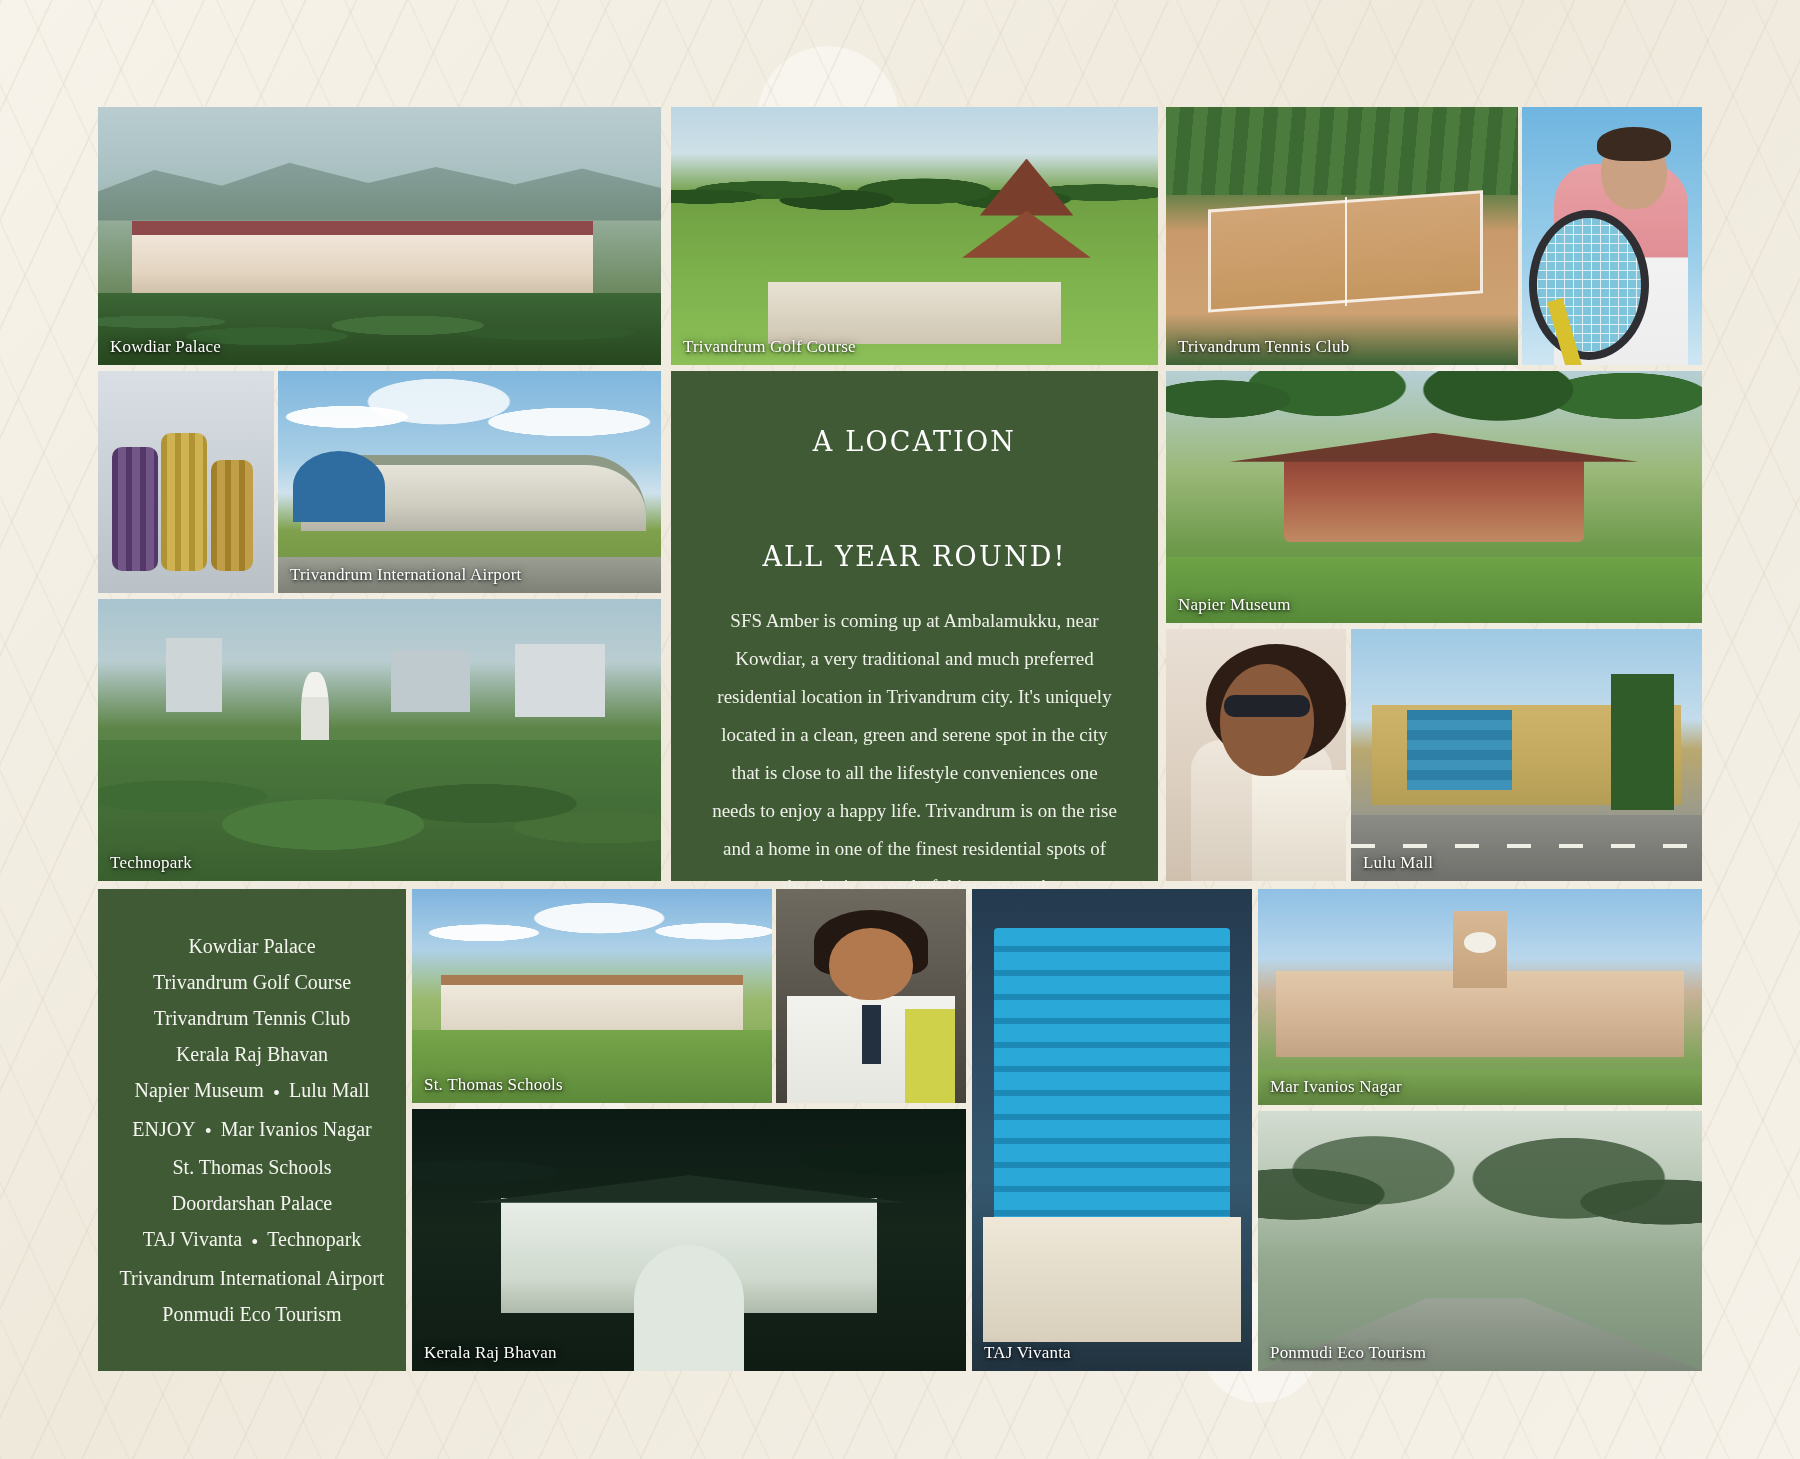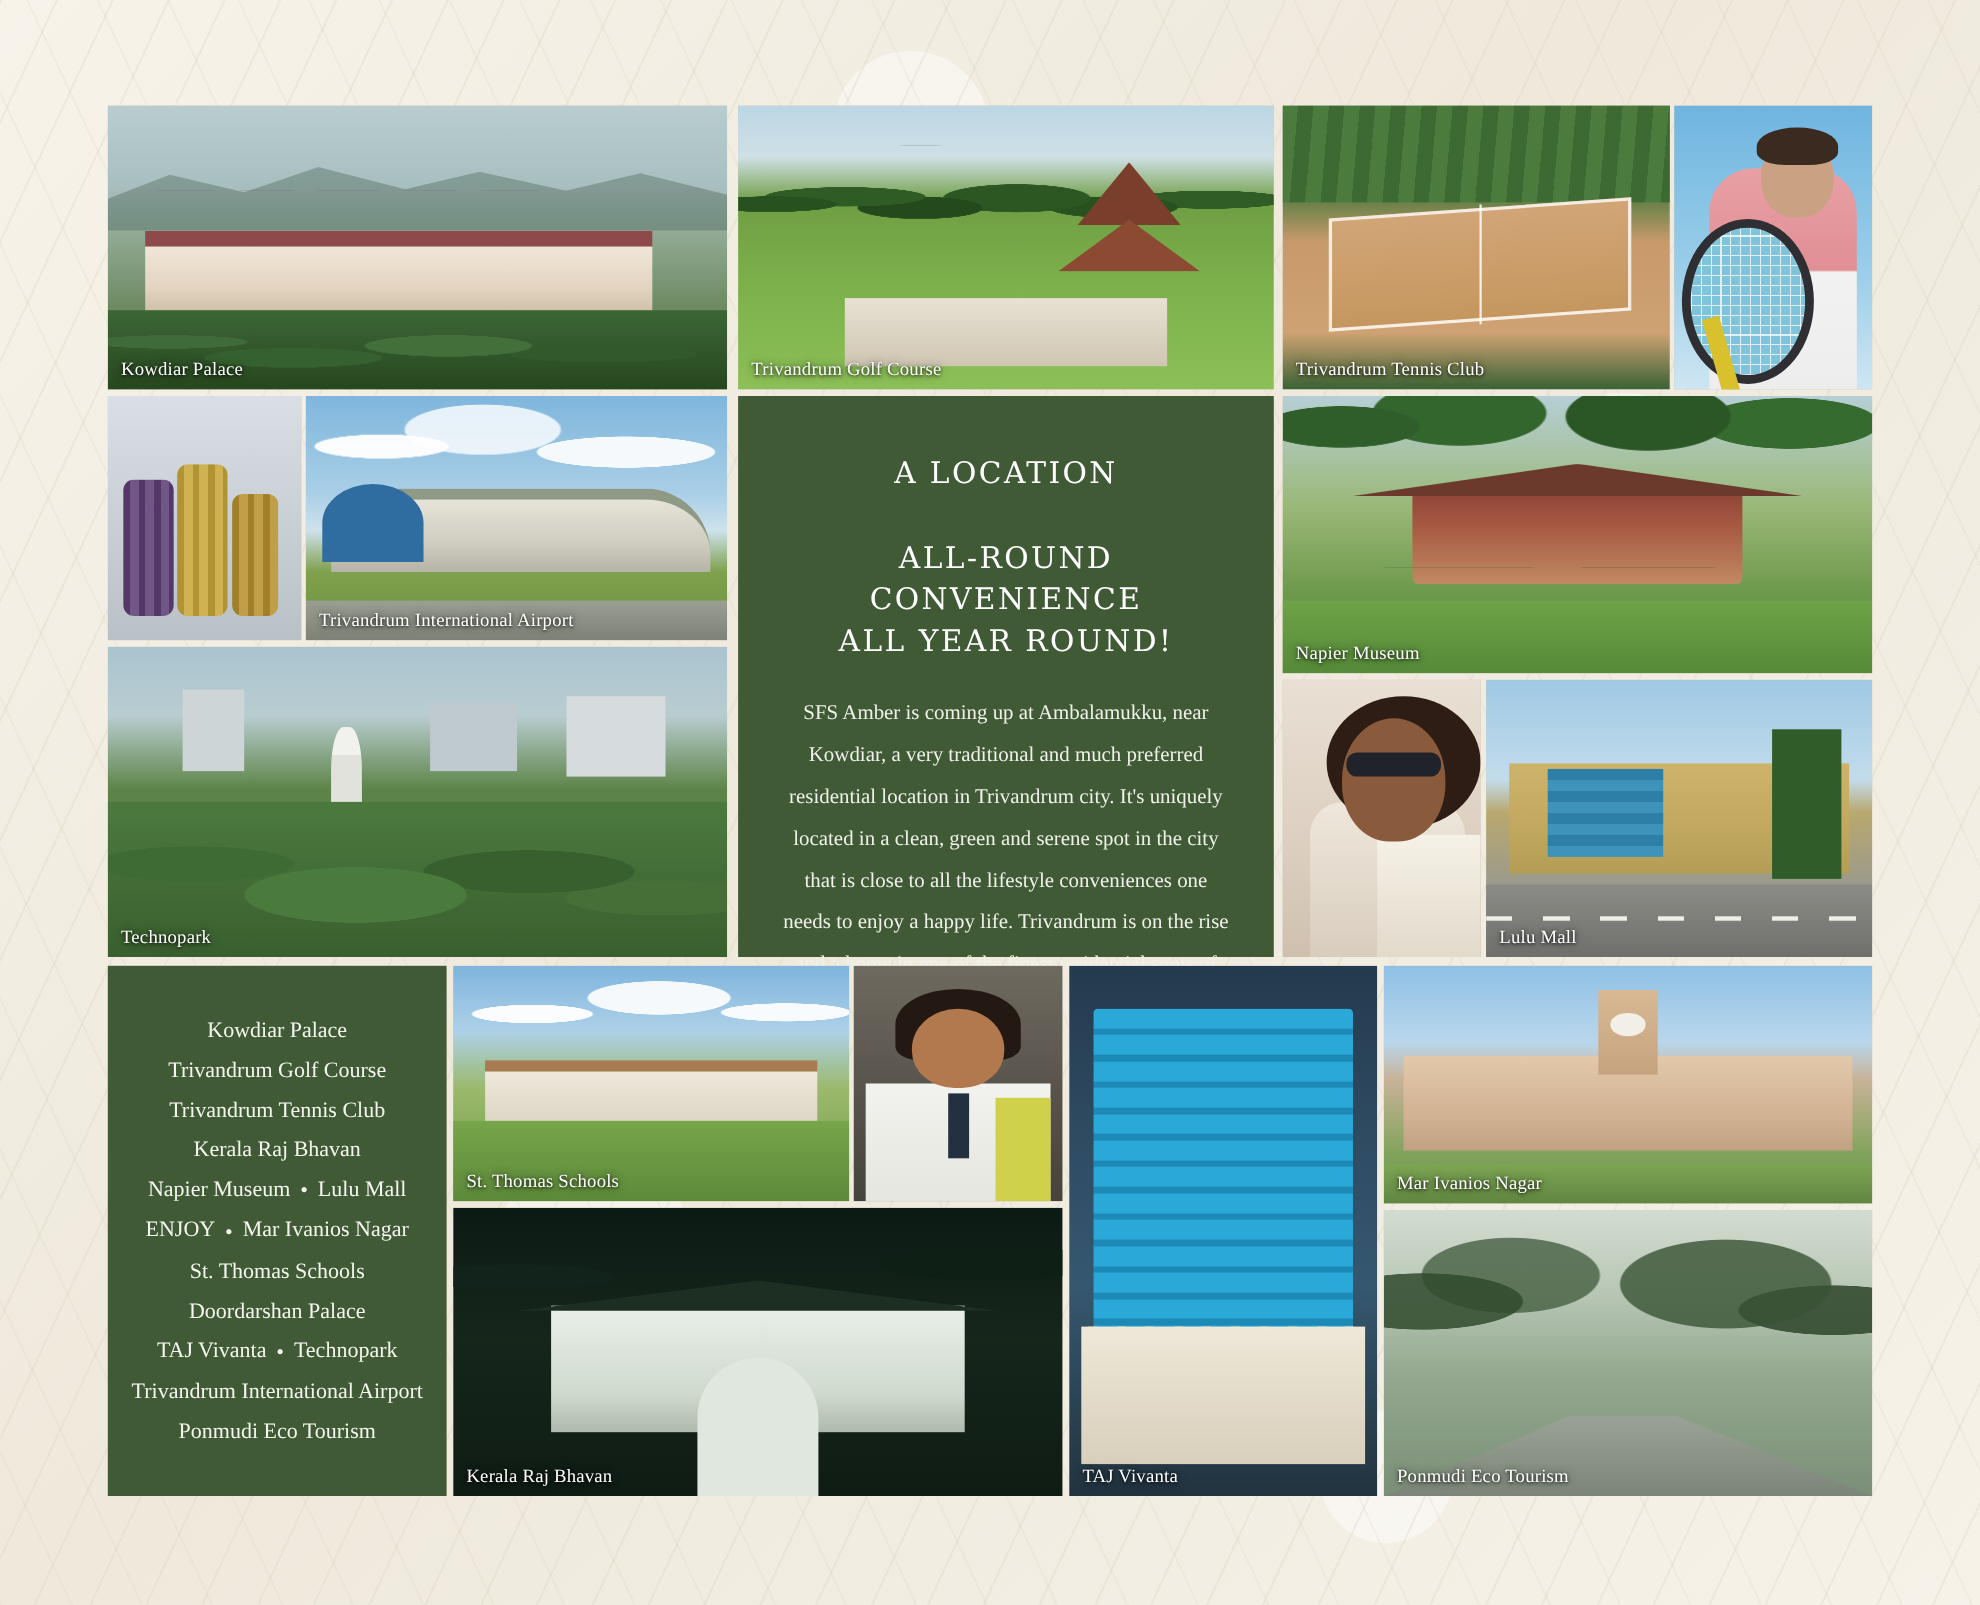--- a/index.html
+++ b/index.html
@@ -24,21 +24,21 @@
   .page::before {
     content: "";
     position: absolute; inset: 0;
     background-image:
       repeating-linear-gradient(115deg, rgba(214,205,186,0.25) 0 2px, rgba(0,0,0,0) 2px 46px),
       repeating-linear-gradient(65deg, rgba(214,205,186,0.18) 0 2px, rgba(0,0,0,0) 2px 58px);
     pointer-events: none;
   }
   .collage {
     position: absolute;
-    left: 98px; top: 96px;
+    left: 98px; top: 107px;
     width: 1468px; height: 1264px;
   }
   .tile {
     position: absolute;
     overflow: hidden;
     background: #cfc9ba;
   }
   .cap {
     position: absolute;
     left: 12px; bottom: 8px;
@@ -529,21 +529,21 @@
         <div class="roof"></div>
         <div class="canopy"></div>
       </div>
       <div class="cap">Technopark</div>
     </div>
 
     <div class="panel" style="left:573px; top:264px; width:487px; height:510px;">
       <h1>
         <span>A LOCATION</span><br>
         <br>
-        <span>ALL-ROUND CONVENIENCE</span><br>
+        <br>
         <span>ALL YEAR ROUND!</span>
       </h1>
       <p>SFS Amber is coming up at Ambalamukku, near Kowdiar, a very traditional and much preferred residential location in Trivandrum city. It's uniquely located in a clean, green and serene spot in the city that is close to all the lifestyle conveniences one needs to enjoy a happy life. Trivandrum is on the rise and a home in one of the finest residential spots of the city is a wonderful investment!</p>
     </div>
 
     <div class="tile t-napier" style="left:1068px; top:264px; width:536px; height:252px;">
       <div class="img">
         <div class="lawn"></div>
         <div class="museum"></div>
         <div class="palms"></div>

